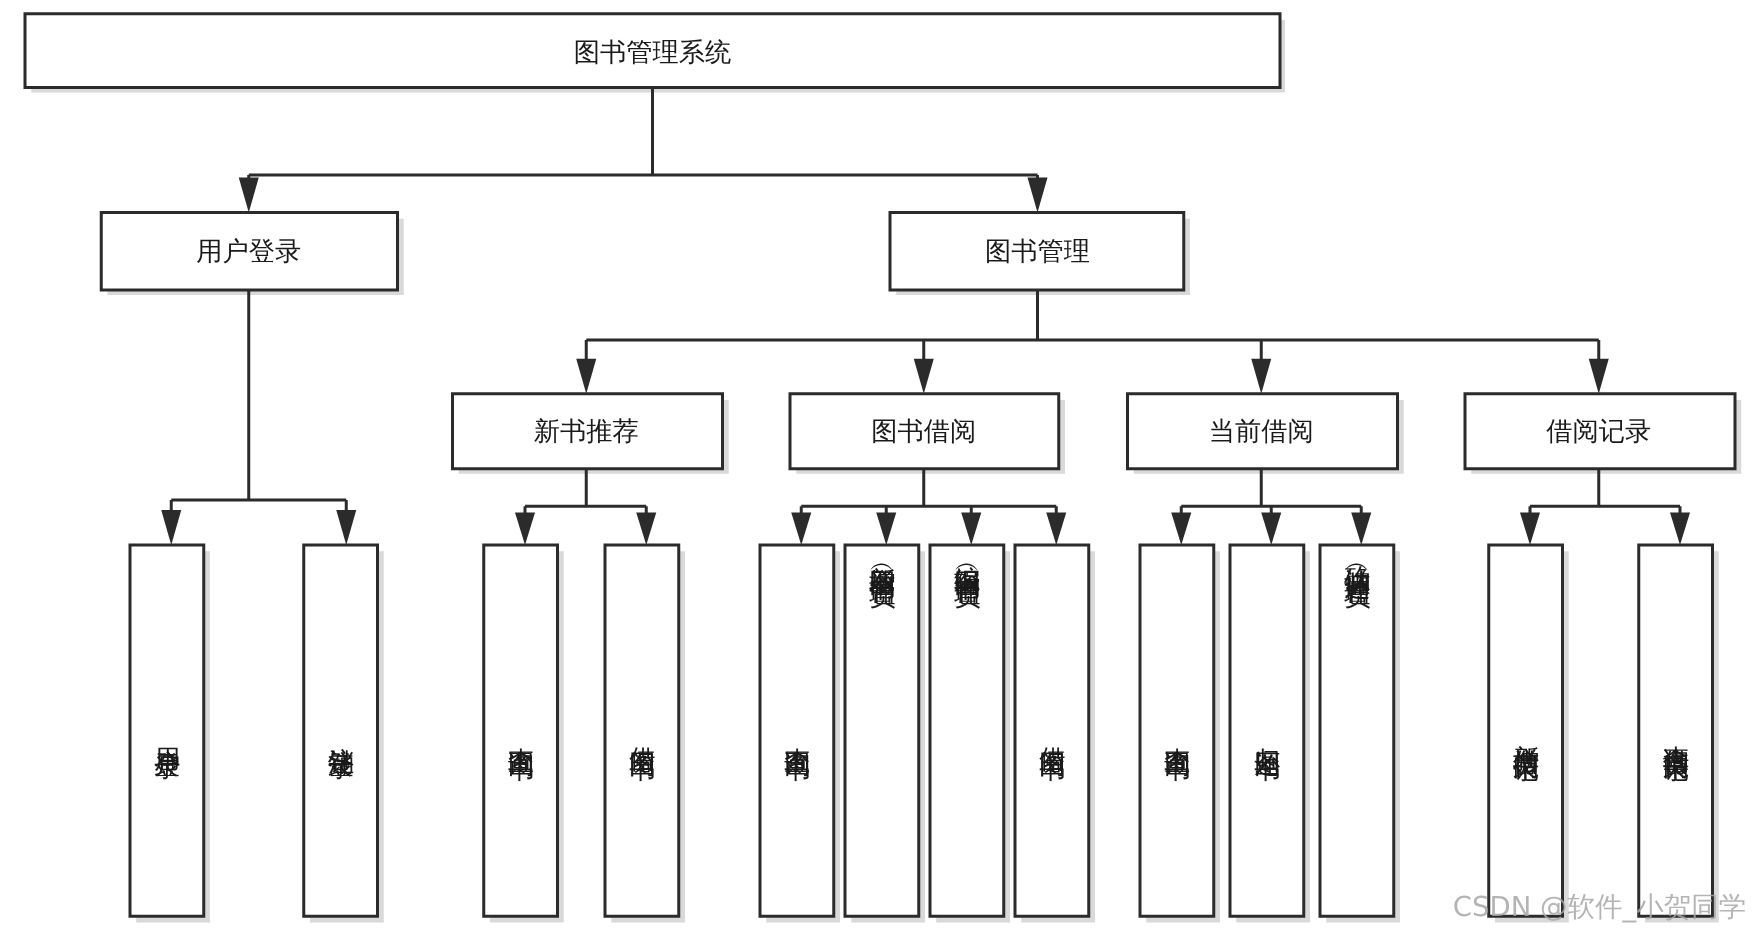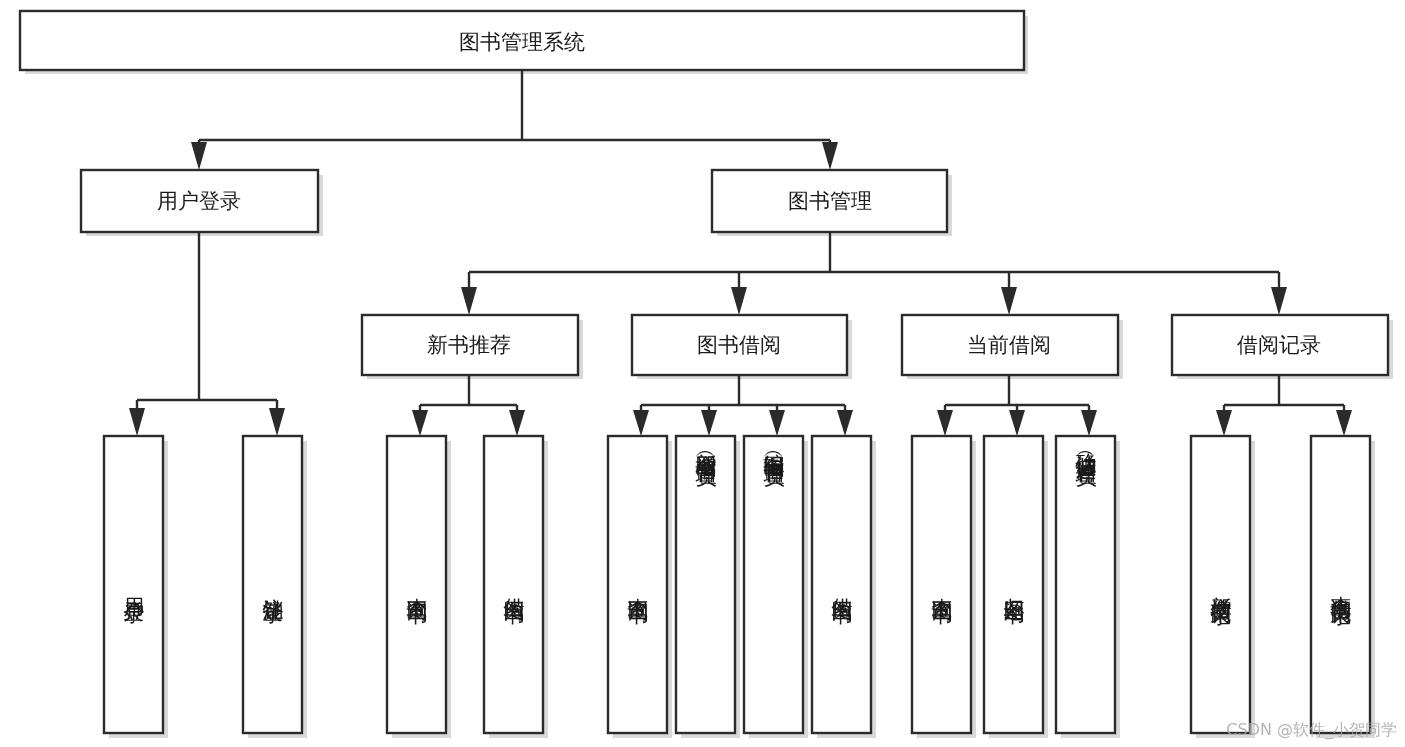--- a/index.html
+++ b/index.html
@@ -66,21 +66,21 @@
     color: #1a1a1a;
     line-height: 1.18;
     letter-spacing: 2px;
     white-space: nowrap;
   }
   .watermark {
     position: absolute;
     right: 8px;
     bottom: 6px;
     font-family: "DejaVu Sans", "Liberation Sans", sans-serif;
-    font-size: 16px;
+    font-size: 22px;
     color: #a8a8a8;
     opacity: 0.85;
     white-space: nowrap;
     pointer-events: none;
   }
 </style>
 </head>
 <body>
 
 <div id="diagram-root">

